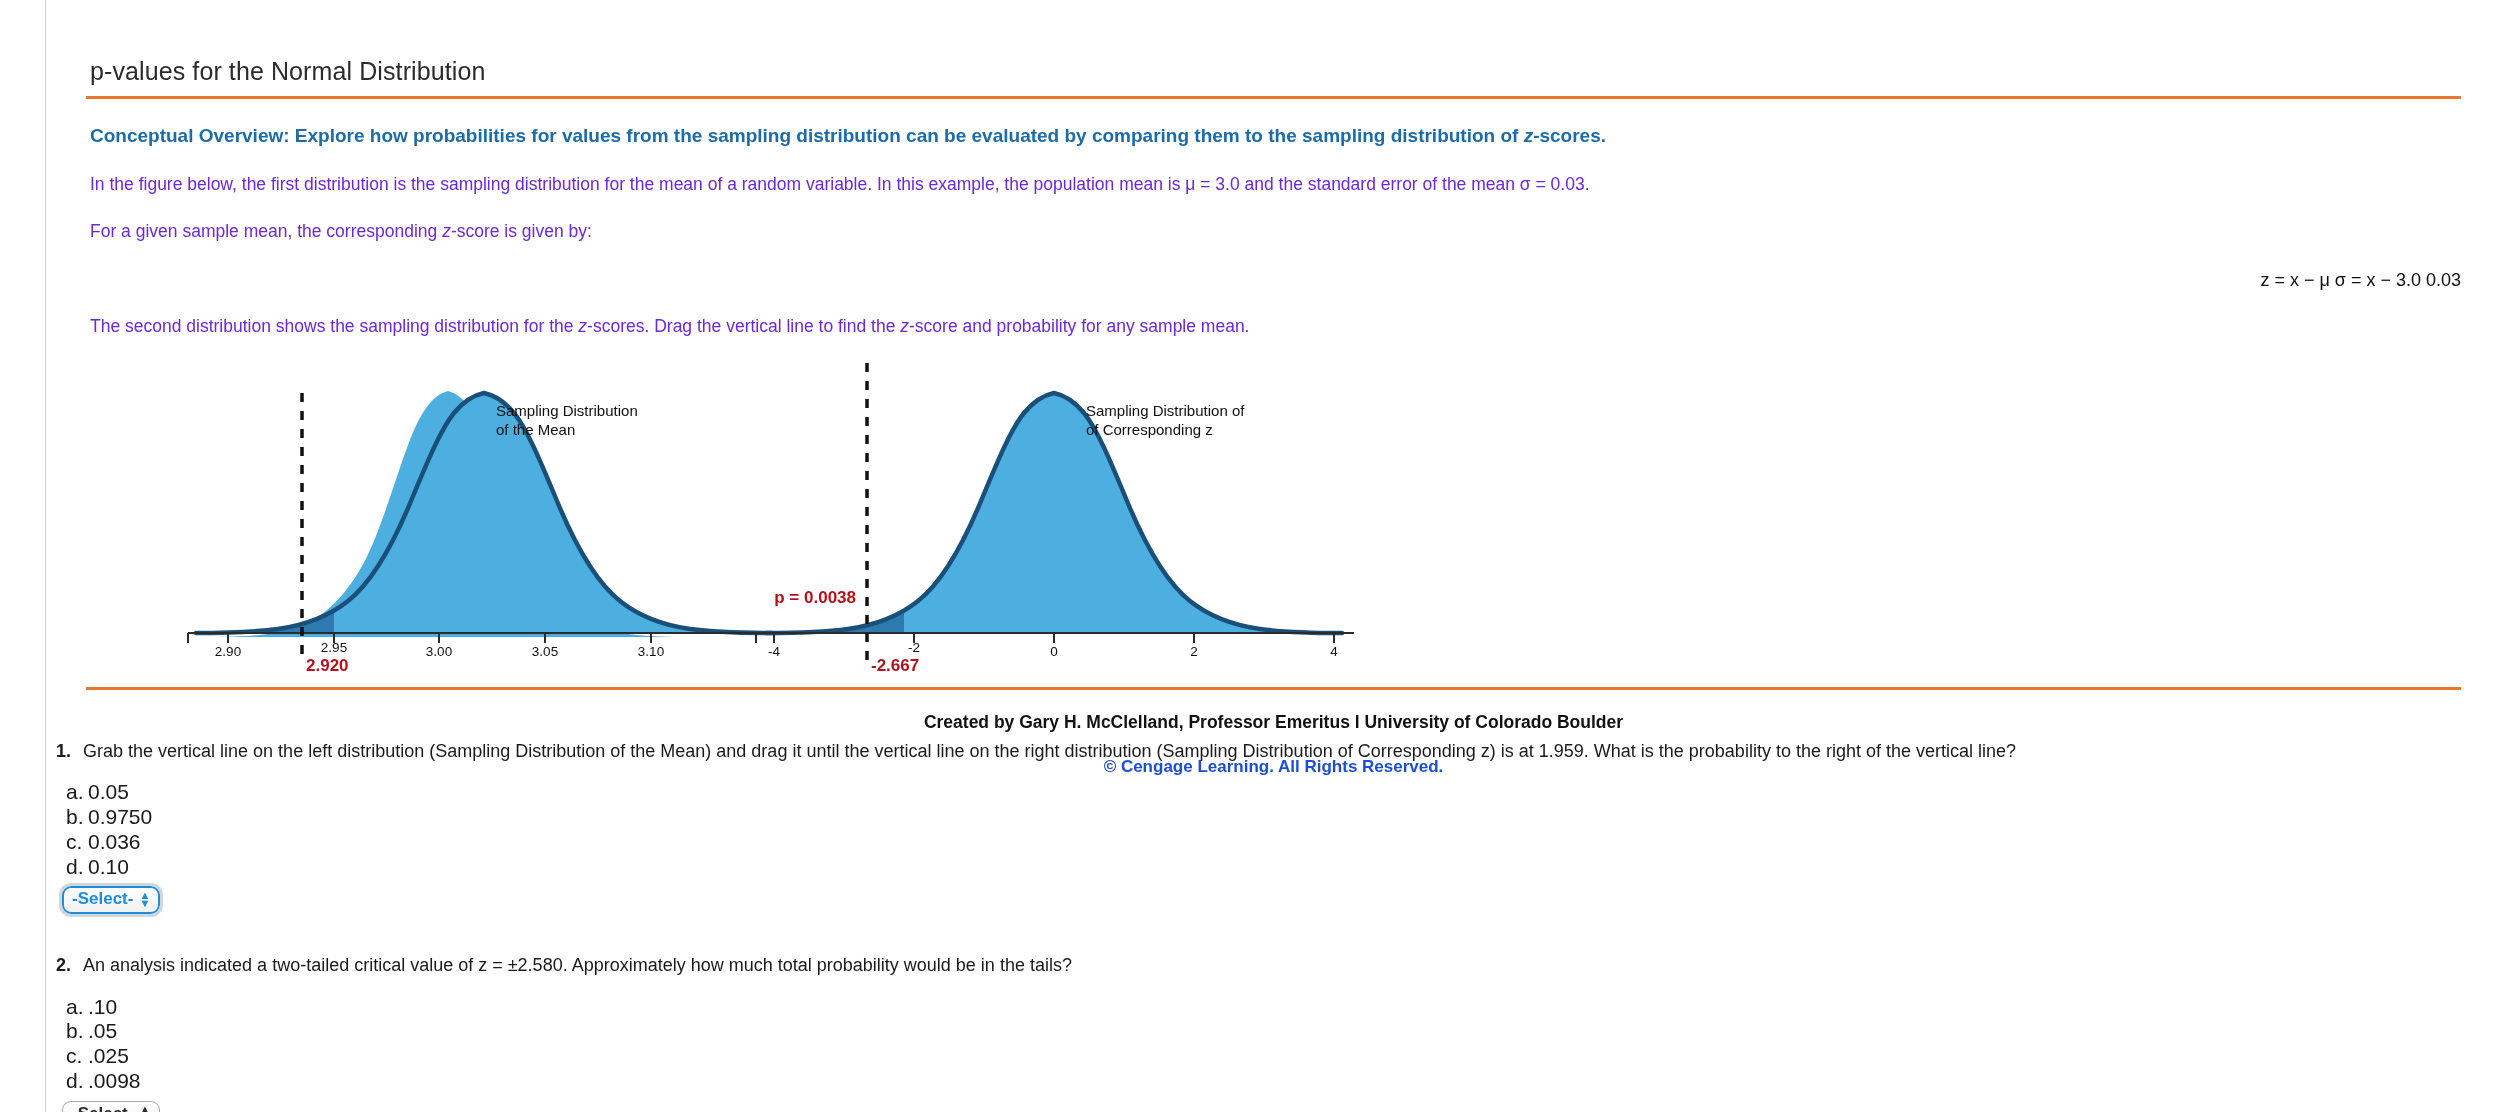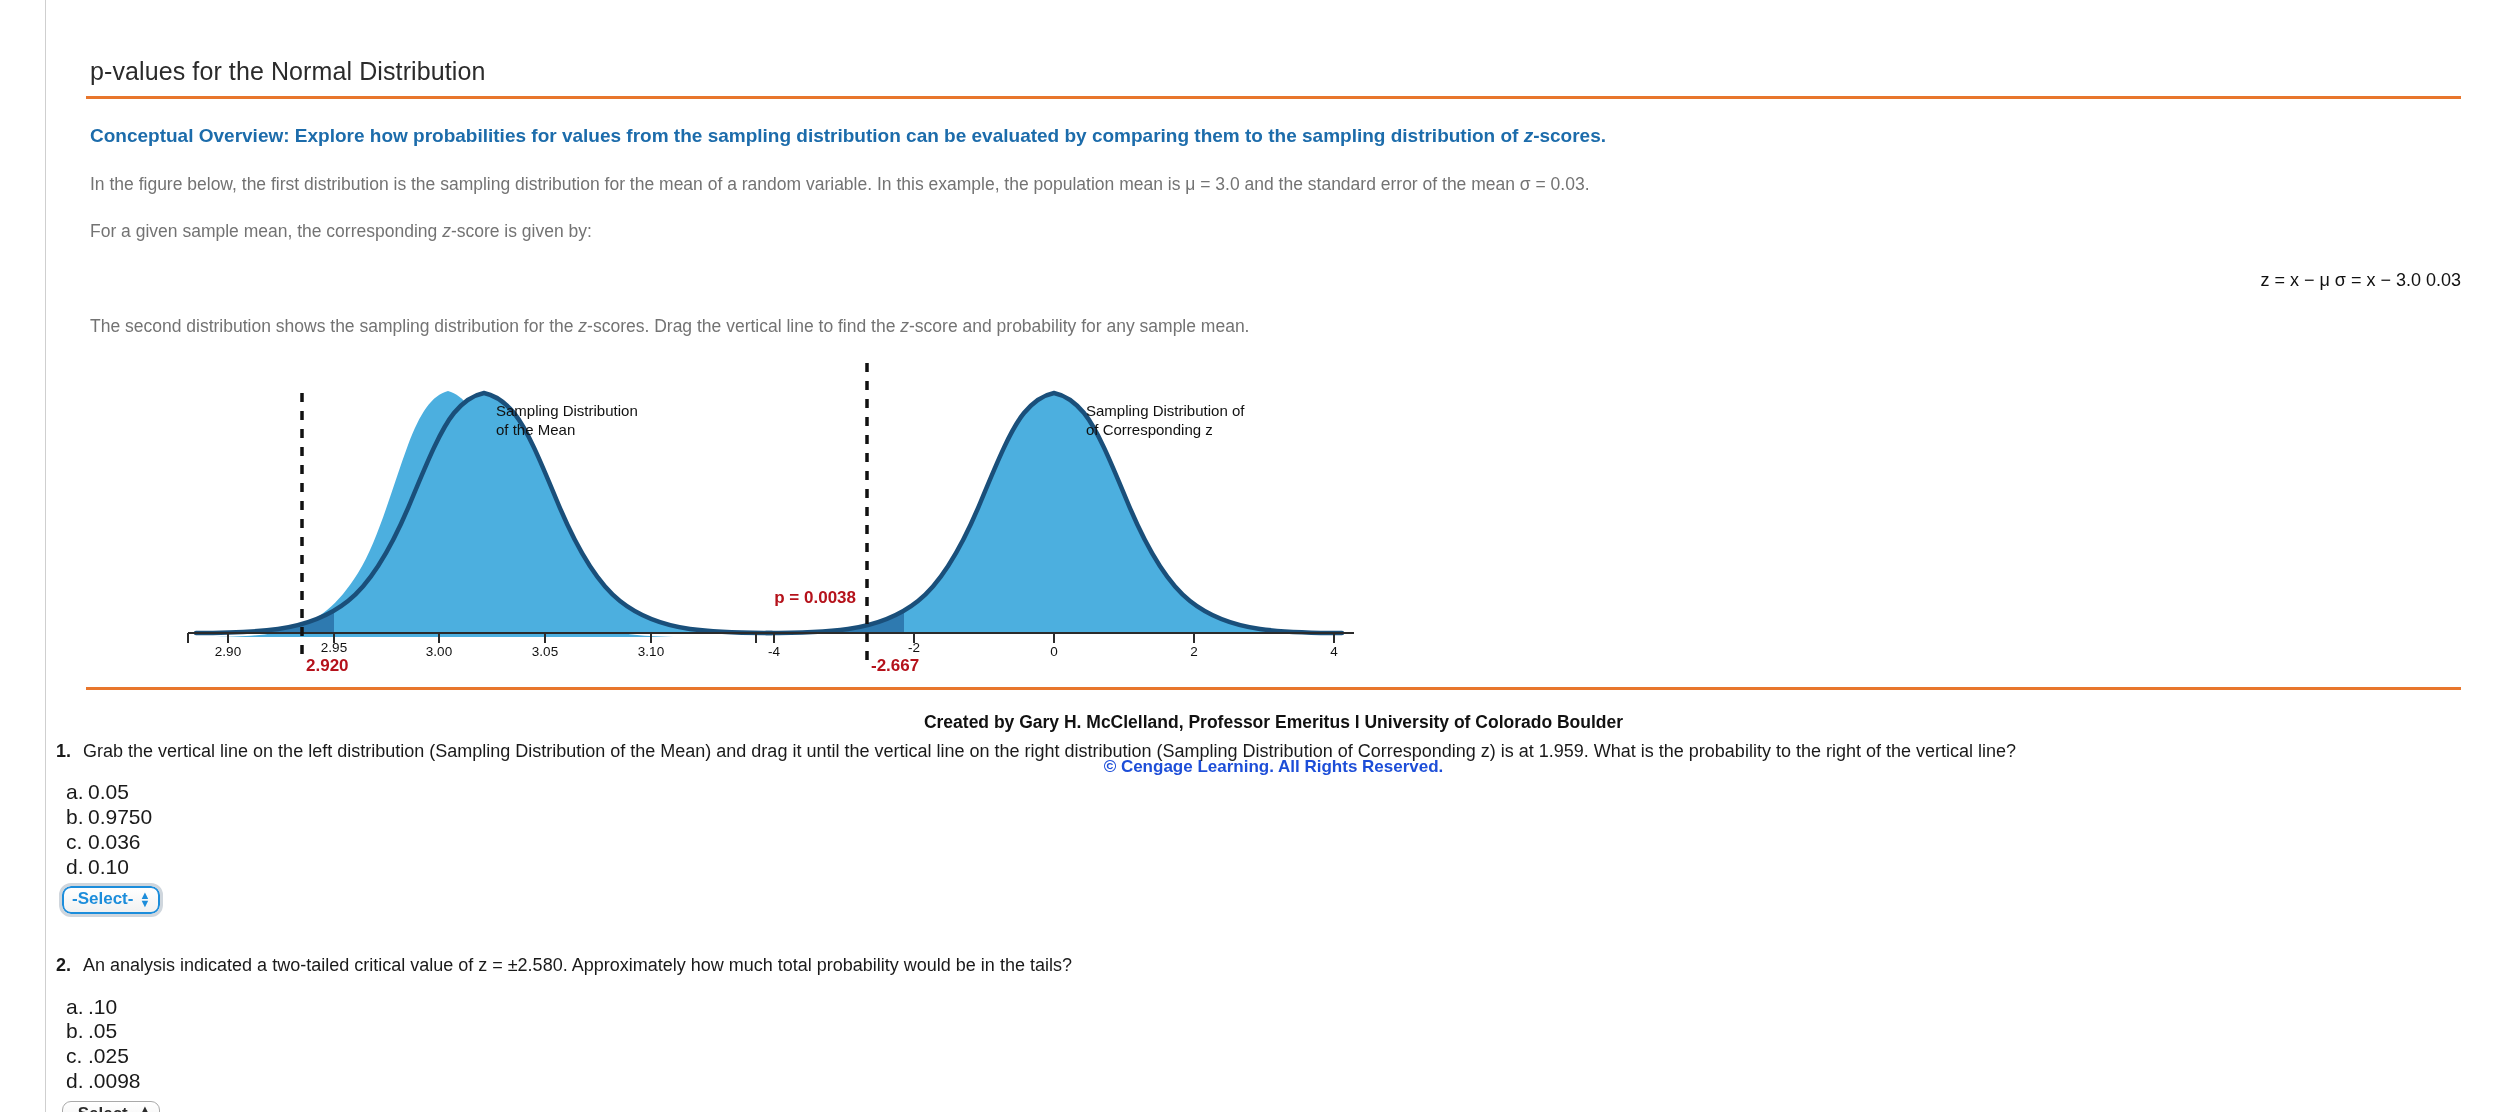--- a/index.html
+++ b/index.html
@@ -61,21 +61,21 @@
     font-weight: bold;
     color: #1c6cab;
     line-height: 1.35;
     padding-left: 4px;
   }
   .overview i { font-style: italic; }
 
   .para {
     margin-top: 24px;
     font-size: 17.5px;
-    color: #737373;
+    color: #6d28d9;
     line-height: 1.35;
     padding-left: 4px;
   }
   .para i { font-style: italic; }
 
   .formula {
     margin-top: 26px;
     text-align: right;
     font-size: 18px;
     color: #111;

